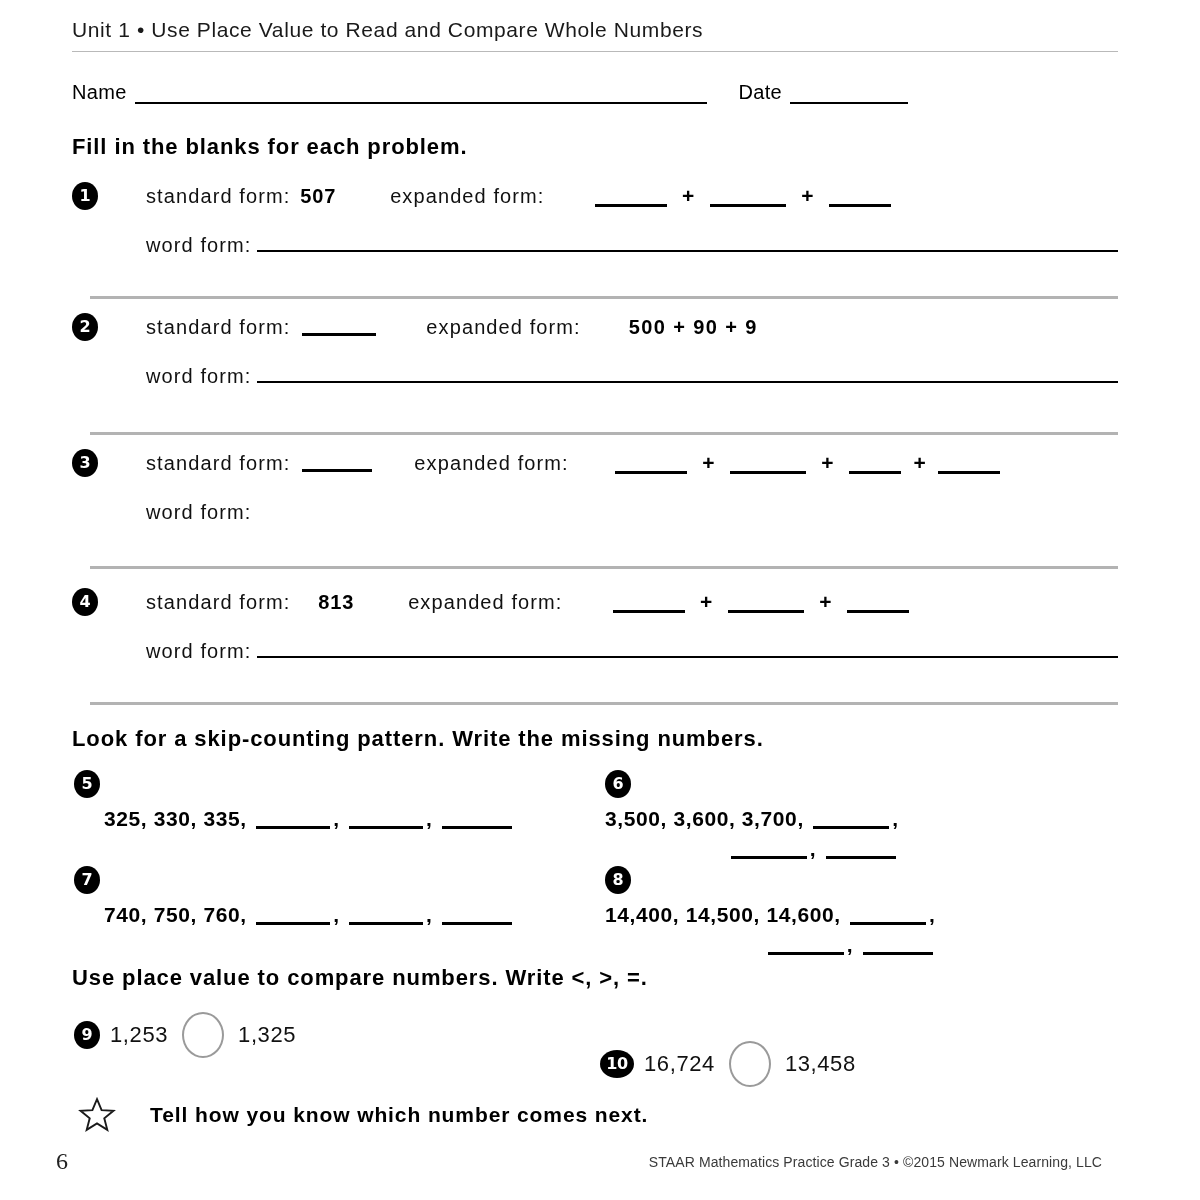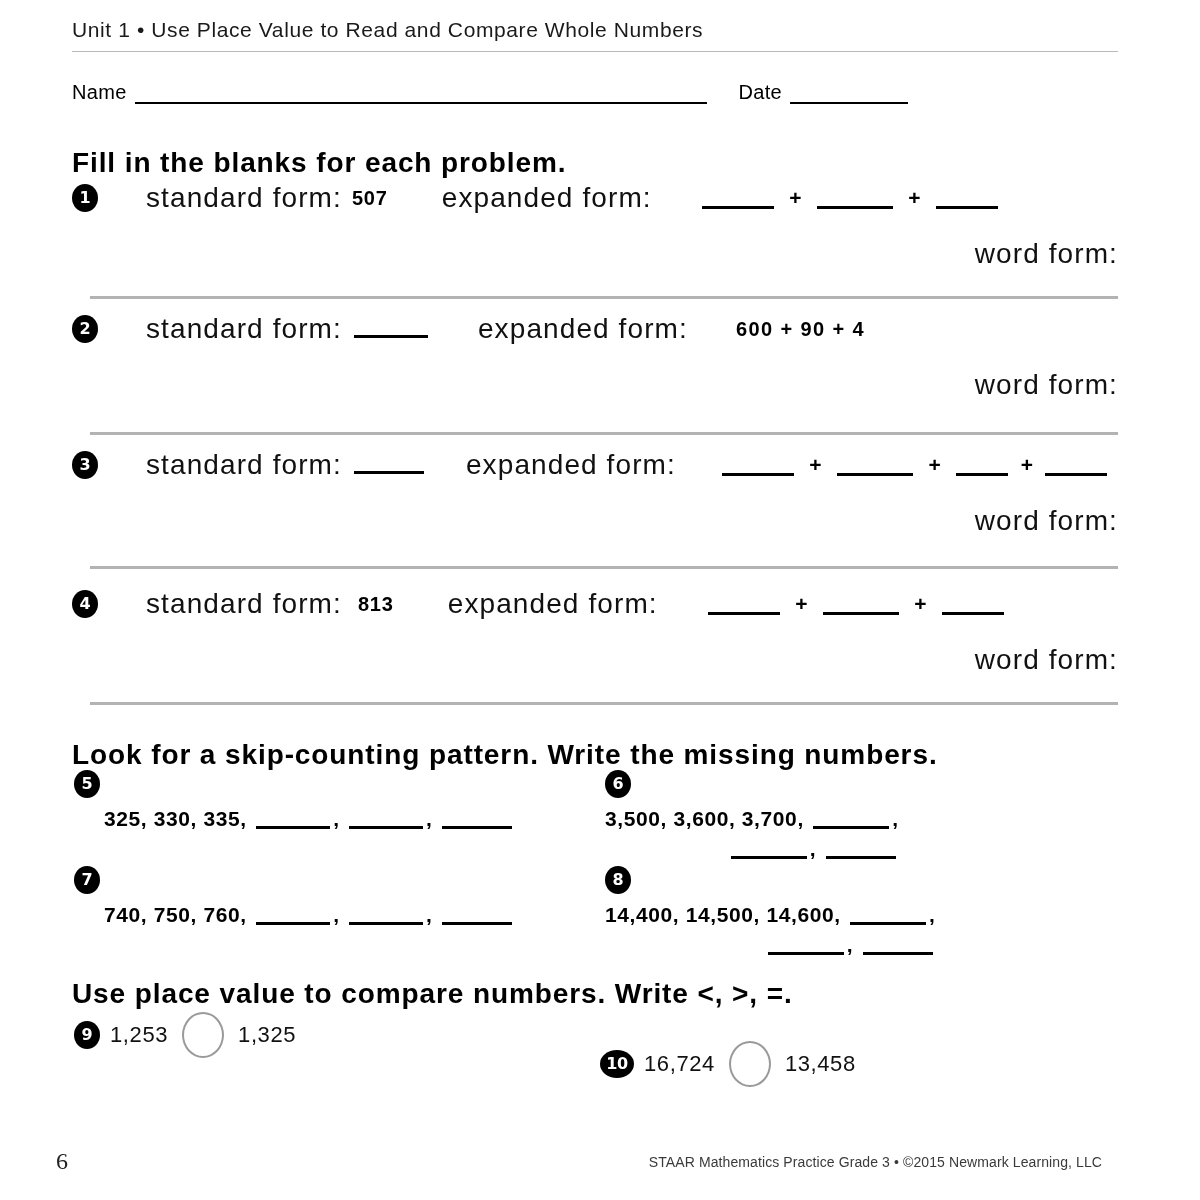--- a/index.html
+++ b/index.html
@@ -65,25 +65,24 @@
     margin-left: 8px;
   }
   .nd-line.name { width: 572px; }
   .nd-line.date { width: 118px; }
   .nd-gap { width: 32px; }
 
   
   .instruction {
     position: absolute;
     left: 72px;
-    font-size: 28px;
+    font-size: 22px;
     font-weight: bold;
     letter-spacing: 0.9px;
     white-space: nowrap;
-    margin-top: 13px;
   }
   #instr-fill { top: 134px; }
   #instr-skip { top: 726px; }
   #instr-compare { top: 965px; }
 
   
   .bullet {
     display: inline-block;
     width: 26px;
     height: 28px;
@@ -113,21 +112,21 @@
     align-items: center;
     white-space: nowrap;
   }
   .prob-bullet-cell {
     width: 74px;
     flex: 0 0 74px;
     display: flex;
     align-items: center;
   }
   .lbl {
-    font-size: 28px;
+    font-size: 20px;
     letter-spacing: 1.1px;
     color: #111;
   }
   .val {
     font-size: 20px;
     font-weight: bold;
     letter-spacing: 0.8px;
     color: #000;
   }
   .blank {
@@ -141,21 +140,20 @@
   }
   .plus {
     font-size: 21px;
     font-weight: bold;
     margin: 0 9px;
   }
   .wordform-row {
     display: flex;
     align-items: flex-end;
     white-space: nowrap;
-    flex-direction: column;
   }
   .wf-line {
     flex: 1 1 auto;
     height: 0;
     border-bottom: 2px solid #000;
     margin-left: 6px;
     margin-bottom: 5px;
   }
 
   
@@ -293,21 +291,21 @@
   <div class="sep" style="top:296px;"></div>
 
   <div class="problem" style="top:313px;">
     <div class="prob-row">
       <span class="prob-bullet-cell">
         <span class="bullet">2</span>
       </span>
       <span class="lbl">standard form:</span>
       <span class="blank" style="width:74px;margin-left:12px;"></span>
       <span class="lbl" style="margin-left:48px;">expanded form:</span>
-      <span class="val" style="margin-left:48px;letter-spacing:1.4px;">600 + 90 + 4</span>
+      <span class="val" style="margin-left:48px;letter-spacing:1.4px;">500 + 90 + 9</span>
     </div>
     <div class="wordform-row" style="margin-top:24px;padding-left:74px;">
       <span class="lbl">word form:</span>
       <span class="wf-line"></span>
     </div>
   </div>
 
   <div class="sep" style="top:432px;"></div>
 
   <div class="problem" style="top:449px;">
@@ -334,21 +332,21 @@
   </div>
 
   <div class="sep" style="top:566px;"></div>
 
   <div class="problem" style="top:588px;">
     <div class="prob-row">
       <span class="prob-bullet-cell">
         <span class="bullet">4</span>
       </span>
       <span class="lbl">standard form:</span>
-      <span class="val" style="margin-left:16px;">813</span>
+      <span class="val" style="margin-left:28px;">813</span>
       <span class="lbl" style="margin-left:54px;">expanded form:</span>
       <span style="margin-left:48px;">
         <span class="blank" style="width:72px;"></span>
         <span class="plus">+</span>
         <span class="blank" style="width:76px;"></span>
         <span class="plus">+</span>
         <span class="blank" style="width:62px;"></span>
       </span>
     </div>
     <div class="wordform-row" style="margin-top:24px;padding-left:74px;">
@@ -424,17 +422,25 @@
   </div>
 
   <div class="compare" style="left:600px; top:1041px;">
     <span class="bullet wide">10</span>
     <span class="cmp-bullet-gap"></span>
     <span class="cmp-num">16,724</span>
     <span class="cmp-circle"></span>
     <span class="cmp-num">13,458</span>
   </div>
 
+  <div class="star-row">
+    <span class="star-icon">
+      <svg viewBox="0 0 24 24" width="38" height="38" aria-hidden="true">
+        <polygon points="12,2 14.9,8.9 22.4,9.3 16.6,14.1 18.5,21.4 12,17.3 5.5,21.4 7.4,14.1 1.6,9.3 9.1,8.9" fill="none" stroke="#1a1a1a" stroke-width="1.2"></polygon>
+      </svg>
+    </span>
+    <span class="star-text">Tell how you know which number comes next.</span>
+  </div>
 
   <div class="page-number">6</div>
   <div class="footer-credit">STAAR Mathematics Practice Grade 3 • ©2015 Newmark Learning, LLC</div>
 
 </div>
 
 </body></html>

